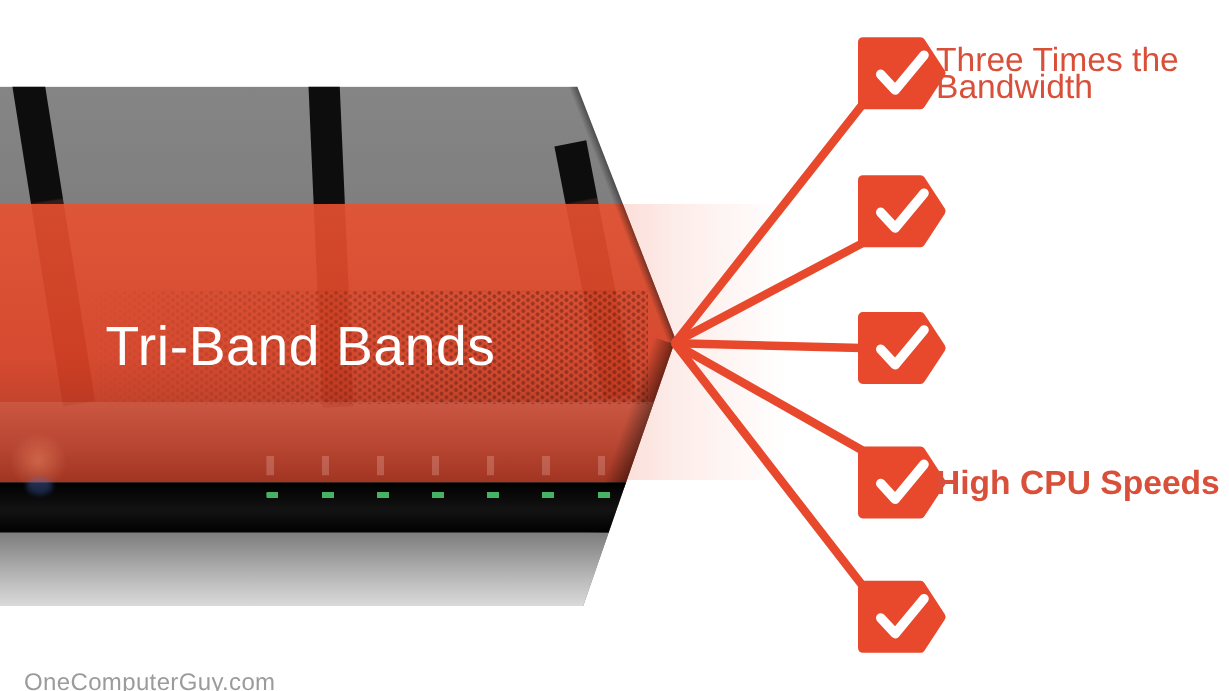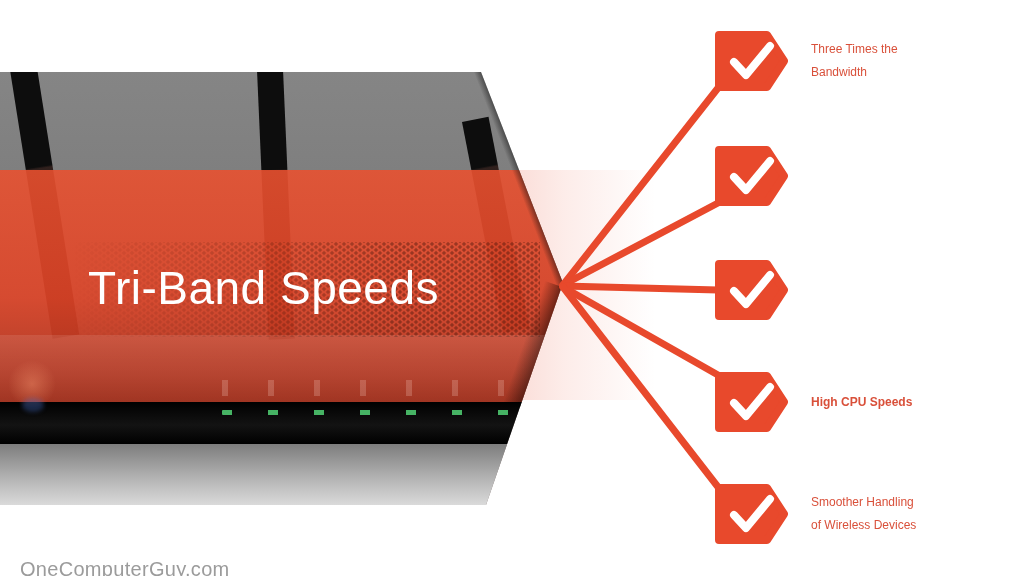--- a/index.html
+++ b/index.html
@@ -57,22 +57,22 @@
   .title{position:absolute;left:88px;top:188px;font-size:46px;line-height:56px;color:#ffffff;
     letter-spacing:0.5px;white-space:nowrap;}
   
   .wires{position:absolute;left:0;top:0;width:1024px;height:576px;z-index:3;pointer-events:none;}
   .wires line{stroke:var(--c-accent,#e8492c);stroke-width:7;stroke-linecap:round;}
   
   .badge{position:absolute;left:713px;width:77px;height:62px;z-index:4;}
   .badge svg{display:block;overflow:visible;}
   .badge path.tag{fill:var(--c-accent,#e8492c);stroke:var(--c-accent,#e8492c);stroke-width:8;stroke-linejoin:round;}
   .badge path.tick{fill:none;stroke:#ffffff;stroke-width:8;stroke-linecap:round;stroke-linejoin:round;}
-  .flabel{position:absolute;left:811px;z-index:4;color:var(--c-feature_text,#d9503a);
-    font-size:12px;line-height:23px;white-space:pre-line;}
+  .flabel{position:absolute;left:780px;z-index:4;color:var(--c-feature_text,#d9503a);
+    font-size:28px;line-height:23px;white-space:pre-line;}
   .b1{top:30px;}  .l1{top:38px;}
   .b2{top:145px;} .l2{top:150px;}
   .b3{top:259px;} .l3{top:267px;}
   .b4{top:371px;} .l4{top:391px;font-weight:bold;}
   .b5{top:483px;} .l5{top:491px;}
   
   .watermark{position:absolute;left:20px;top:537px;z-index:5;font-size:20px;
     color:var(--c-watermark,#9b9b9b);letter-spacing:0.3px;margin-top:21px;}
 </style>
 </head>
@@ -92,21 +92,21 @@
     <div class="edge-gloss"></div>
     <div class="edge-dark"></div>
     <div class="face-gloss"></div>
     <div class="light-pipes"></div>
     <div class="front-black">
       <div class="leds"></div>
     </div>
     <div class="reflection"></div>
     <div class="flare"></div>
     <div class="flare-blue"></div>
-    <div class="title">Tri-Band Speeds</div>
+    <div class="title">Tri-Band Bands</div>
   </div>
 
   <svg class="wires" viewBox="0 0 1024 576">
     <line x1="563" y1="285" x2="718" y2="88"></line>
     <line x1="563" y1="285" x2="718" y2="203"></line>
     <line x1="563" y1="286" x2="718" y2="290"></line>
     <line x1="563" y1="287" x2="718" y2="375"></line>
     <line x1="563" y1="287" x2="718" y2="487"></line>
   </svg>
 
@@ -137,18 +137,16 @@
   <div class="badge b5">
     <svg width="77" height="62" viewBox="0 0 77 62">
       <path class="tag" d="M6 5 H54 L71 31 L54 57 H6 Z"></path>
       <path class="tick" d="M21 32 L33 45 L57 16"></path>
     </svg>
   </div>
 
   <div class="flabel l1">Three Times the
 Bandwidth</div>
   <div class="flabel l4">High CPU Speeds</div>
-  <div class="flabel l5">Smoother Handling
-of Wireless Devices</div>
 
   <div class="watermark">OneComputerGuy.com</div>
 
 </div>
 
 </body></html>

